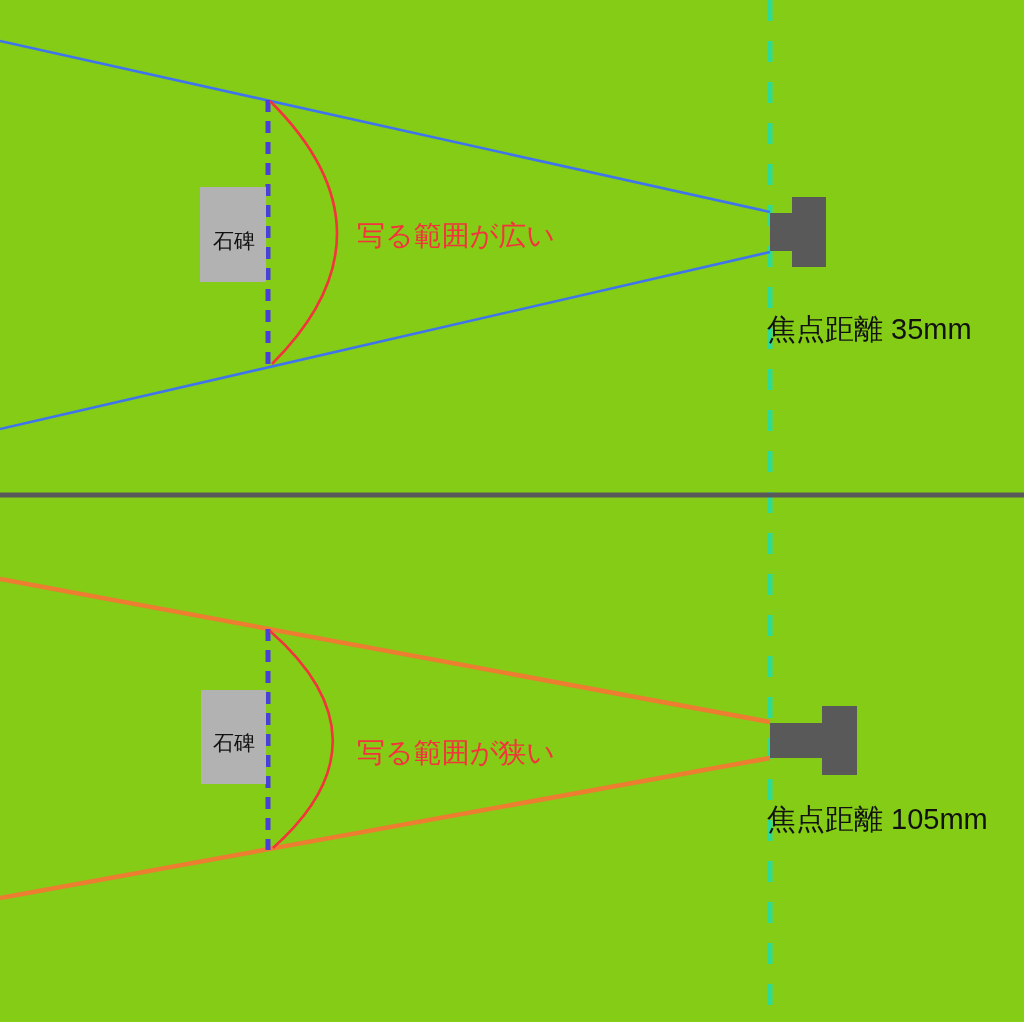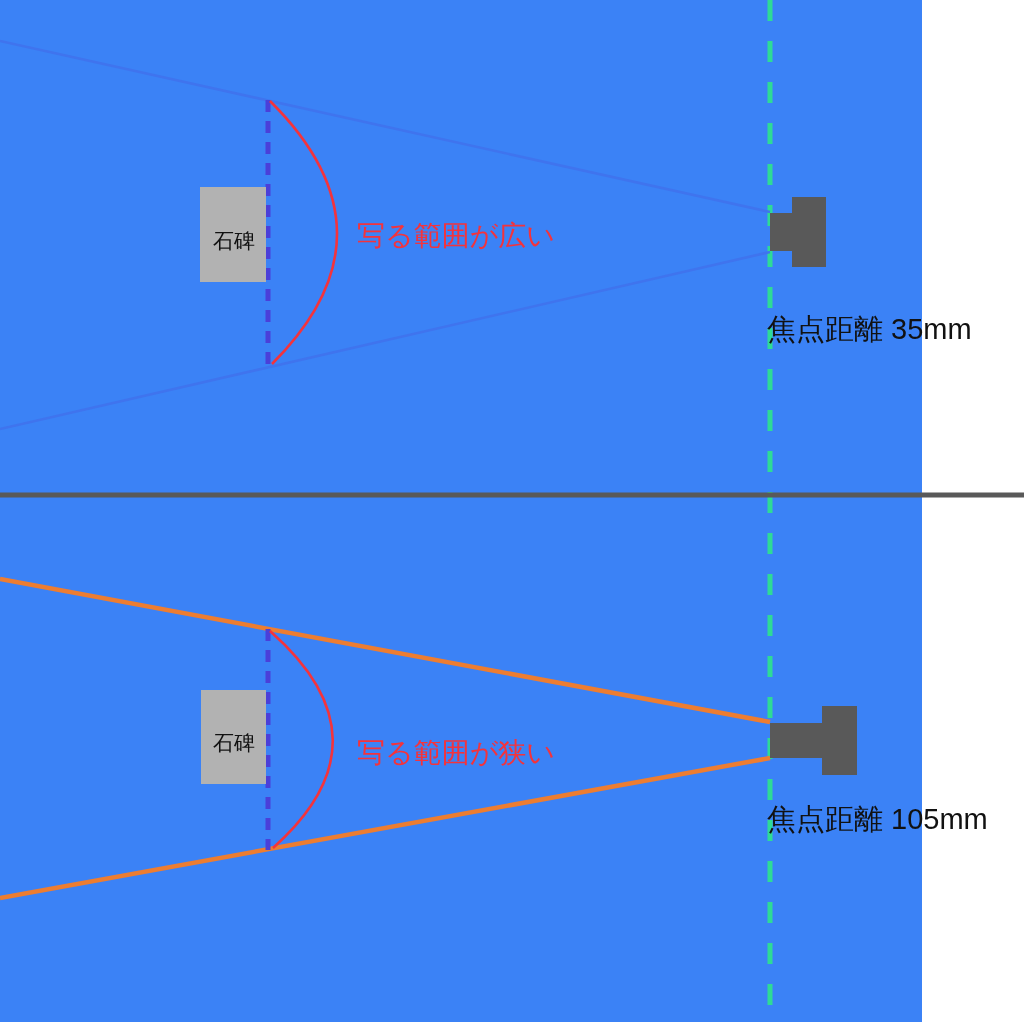--- a/index.html
+++ b/index.html
@@ -1,20 +1,20 @@
 <!DOCTYPE html>
 <html><head>
 <meta charset="utf-8">
 <style>
   html, body { margin: 0; padding: 0; background: #ffffff; }
   .stage {
     position: relative;
-    width: 922px;
+    width: 1024px;
     height: 1022px;
-    background: #3b82f6;
+    background: #84cc16;
     font-family: "Liberation Sans", "DejaVu Sans", sans-serif;
   }
   svg { display: block; }
   text { font-family: "Liberation Sans", "DejaVu Sans", sans-serif; }
   .subject-label { font-size: 21px; }
   .range-label   { font-size: 28px; }
   .focal-label   { font-size: 29px; }
 </style>
 </head>
 <body>

